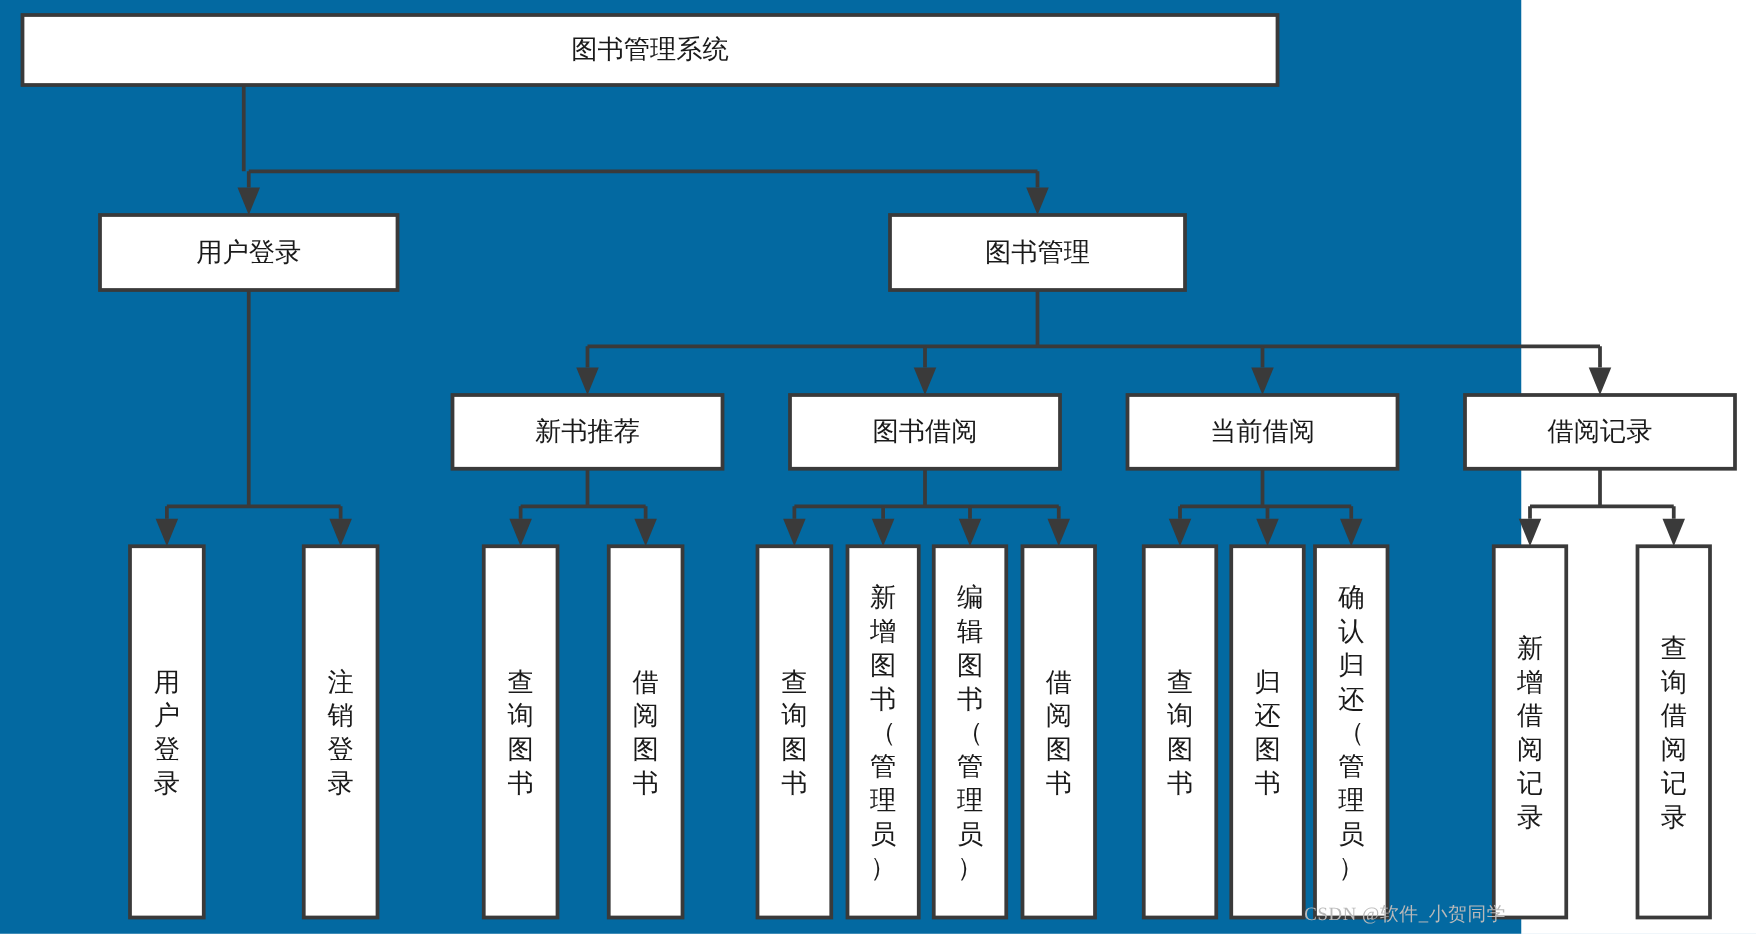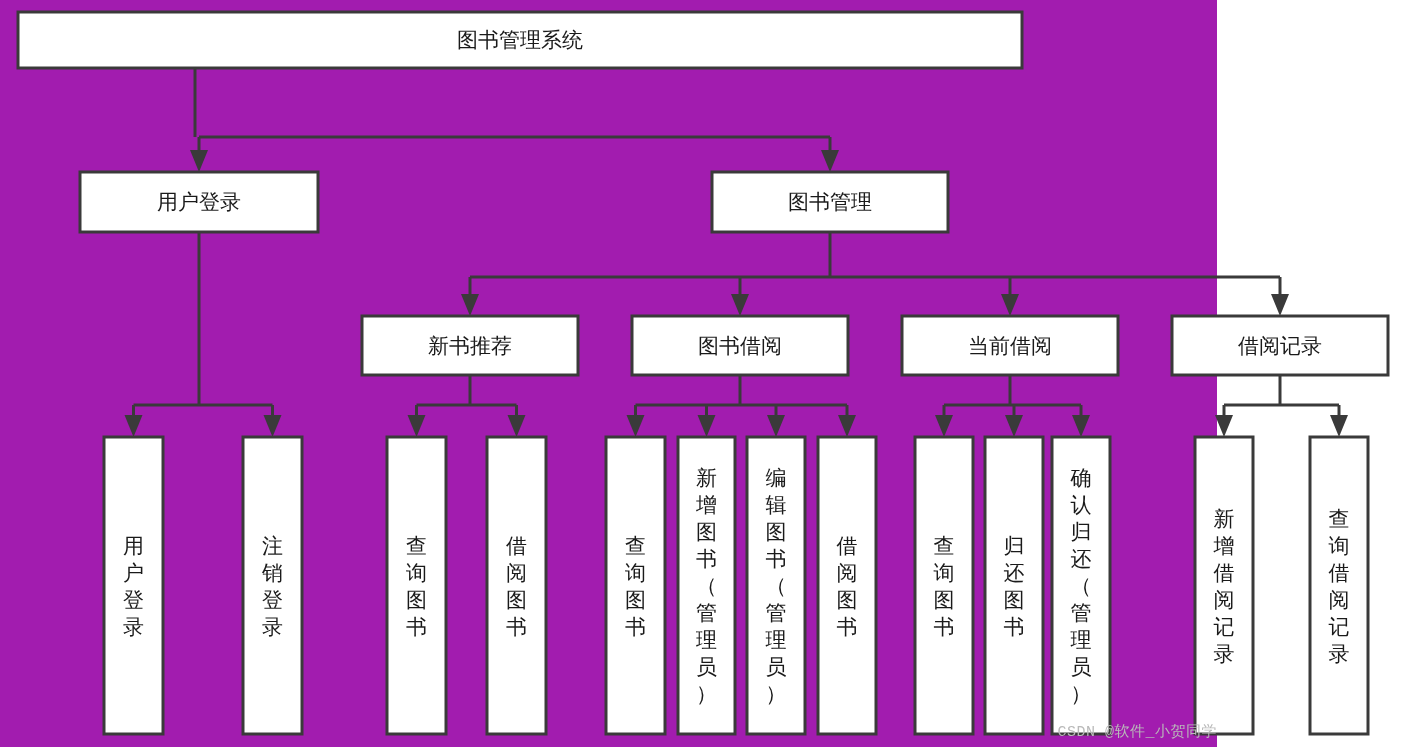--- a/index.html
+++ b/index.html
@@ -11,21 +11,21 @@
   body {
     width: 1405px;
     height: 747px;
     font-family: "DejaVu Sans", "Liberation Sans", sans-serif;
     overflow: hidden;
   }
   #diagram-root {
     position: relative;
     width: 1217px;
     height: 747px;
-    background: #a21caf;
+    background: #0369a1;
   }
   svg#flow-svg {
     position: absolute;
     left: 0;
     top: 0;
     width: 1405px;
     height: 747px;
     display: block;
   }
   .node-box {
@@ -51,23 +51,23 @@
     dominant-baseline: middle;
   }
   .node-label-v {
     font-family: "DejaVu Sans", "Liberation Sans", sans-serif;
     font-size: 21px;
     fill: #1a1a1a;
     text-anchor: middle;
   }
   .watermark {
     position: absolute;
-    right: 0;
+    right: 12px;
     bottom: 6px;
-    font-family: Liberation Mono, monospace;
+    font-family: Liberation Serif, serif;
     font-size: 15px;
     color: #b9b9b9;
     letter-spacing: 0.5px;
     white-space: nowrap;
     user-select: none;
     text-align: right;
   }
 </style>
 </head>
 <body>

